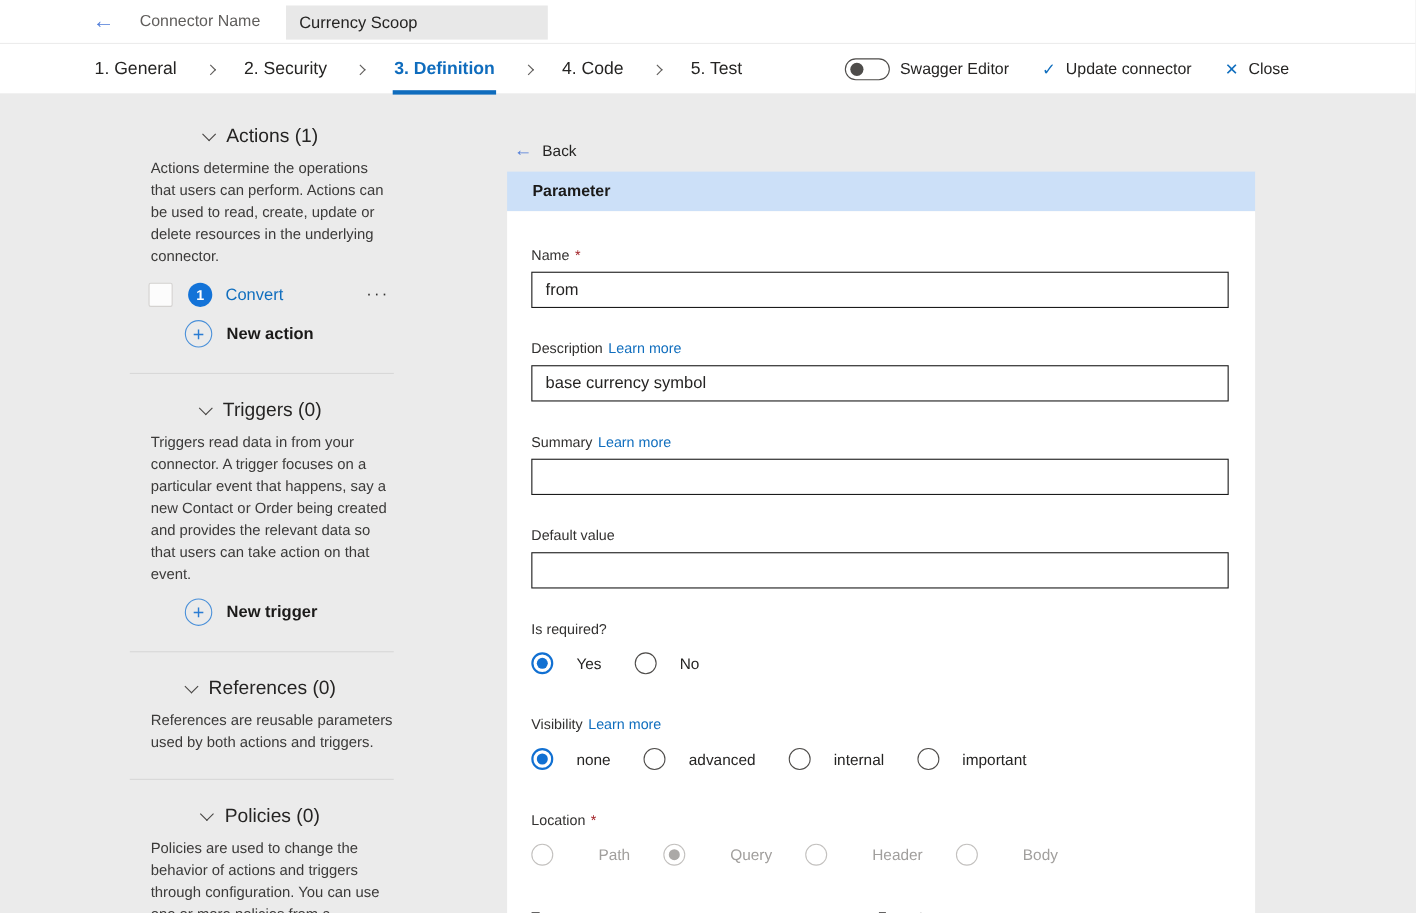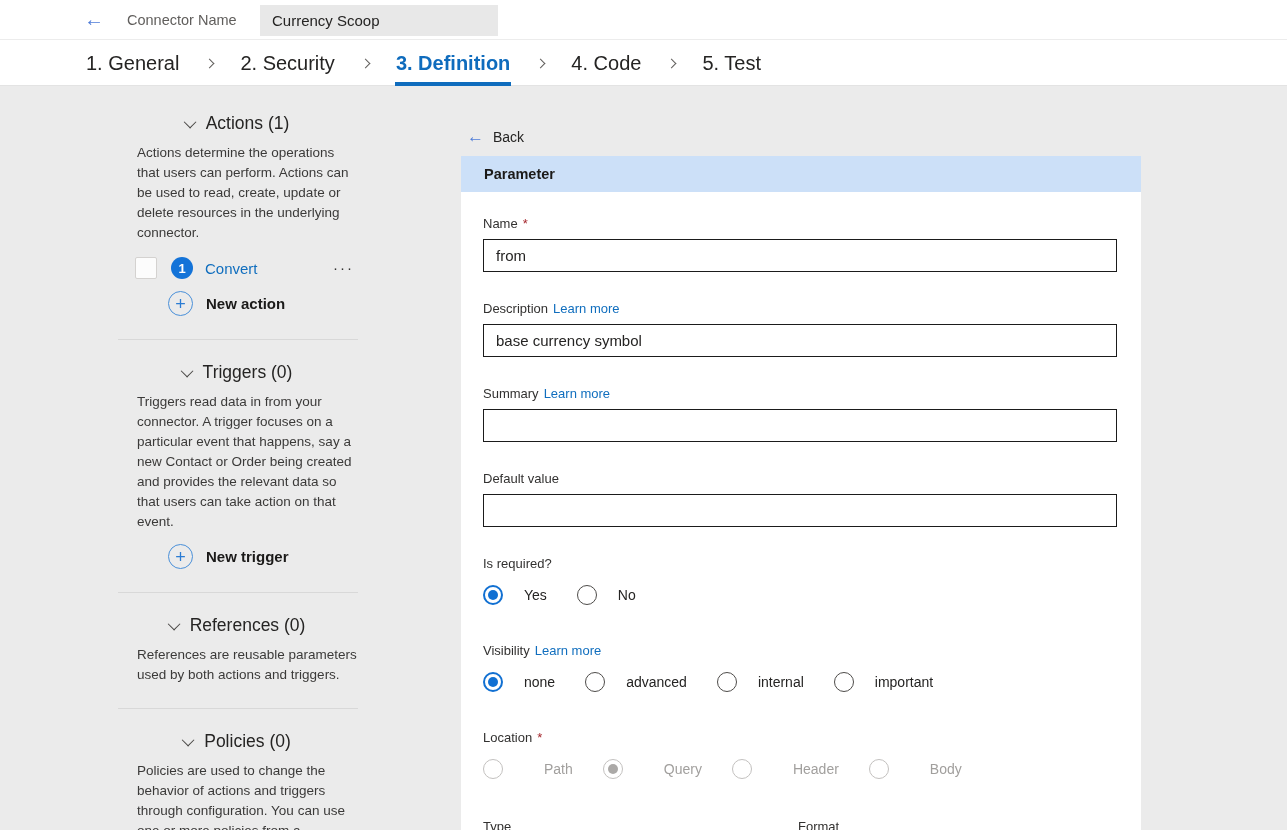--- a/index.html
+++ b/index.html
@@ -8,21 +8,21 @@
 
   
   .topbar { position:absolute; top:0; left:0; width:1287px; height:40px; background:#fff; border-bottom:1px solid #ececec; }
   .back-arrow-top { position:absolute; left:84px; top:8px; font-size:20px; color:#4f7cd8; cursor:pointer; }
   .conn-label { position:absolute; left:127px; top:12px; font-size:14.5px; color:#605e5c; }
   .conn-input { position:absolute; left:260px; top:5px; width:238px; height:31px; background:#e8e8e8; border:none; outline:none; font-size:15px; padding:0 12px; font-family:"Liberation Sans", sans-serif; color:#252423; }
 
   
   .tabbar { position:absolute; top:40px; left:0; width:1287px; height:46px; background:#fff; border-bottom:1px solid #e3e3e3; }
   .tabs { position:absolute; left:85px; top:0; height:46px; display:flex; align-items:center; gap:26px; }
-  .tab { position:relative; height:46px; display:flex; align-items:center; font-size:20px; color:#252423; cursor:pointer; padding:0 1px; }
+  .tab { position:relative; height:46px; display:flex; align-items:center; font-size:16px; color:#252423; cursor:pointer; padding:0 1px; }
   .tab.active { color:#0f6cbd; font-weight:700; }
   .tab.active::after { content:""; position:absolute; left:0; right:0; bottom:0; height:4px; background:#0f6cbd; }
   .tab-sep { width:7px; height:7px; border-top:1.4px solid #605e5c; border-right:1.4px solid #605e5c; transform:rotate(45deg); }
   .tab-right { position:absolute; right:115px; top:0; height:46px; display:flex; align-items:center; gap:30px; }
   .ctl { display:flex; align-items:center; gap:9px; font-size:14.5px; color:#252423; cursor:pointer; }
   .toggle { width:41px; height:20px; border:1px solid #4e4c4a; border-radius:11px; position:relative; background:#fff; }
   .toggle .knob { position:absolute; left:4px; top:3px; width:12px; height:12px; border-radius:50%; background:#4e4c4a; }
   .blue-glyph { color:#106ebe; font-size:15px; }
 
   
@@ -40,21 +40,21 @@
   .plus-circle { width:25px; height:25px; border:1px solid #4a90d9; border-radius:50%; color:#2b7cd3; font-size:18px; font-weight:400; display:flex; align-items:center; justify-content:center; line-height:1; flex:none; }
   .new-label { font-size:15px; font-weight:700; color:#1b1a19; }
   .divider { border:none; border-top:1px solid #d8d8d8; margin:23px 0 22px 0; }
 
   
   .back-row { position:absolute; left:467px; top:127px; display:flex; align-items:center; gap:9px; cursor:pointer; }
   .back-arrow { font-size:17px; color:#4f7cd8; }
   .back-label { font-size:14px; color:#252423; }
   .panel { position:absolute; left:461px; top:156px; width:680px; height:674px; }
   .param-bar { height:36px; background:#cce0f8; display:flex; align-items:center; padding-left:23px; font-size:14.5px; font-weight:700; color:#1b1a19; }
-  .panel-body { background:#fff; height:638px; padding:24px 24px 0 22px; overflow:hidden; }
+  .panel-body { background:#fff; height:638px; padding:32px 24px 0 22px; overflow:hidden; }
   .group { margin-bottom:29px; }
   .lbl-row { display:flex; align-items:baseline; gap:5px; font-size:13px; color:#323130; margin-bottom:8px; }
   .req { color:#a4262c; }
   .learn { color:#106ebe; cursor:pointer; }
   .field { width:100%; height:33px; border:1px solid #1b1b1b; border-radius:0; background:#fff; font-size:15px; padding:0 12px; font-family:"Liberation Sans", sans-serif; color:#252423; outline:none; }
   .radio-group { display:flex; align-items:center; gap:30px; margin-top:14px; }
   .rgroup { margin-bottom:38px; }
   .r-opt { display:flex; align-items:center; gap:21px; cursor:pointer; }
   .radio { width:20px; height:20px; border-radius:50%; border:1px solid #4e4c4a; background:#fff; display:flex; align-items:center; justify-content:center; flex:none; }
   .radio.sel { border:2px solid #1170d2; }
@@ -93,20 +93,36 @@
       </div>
     <span class="tab-sep"></span>
     <div class="tab">
         <span>4. Code</span>
       </div>
     <span class="tab-sep"></span>
     <div class="tab">
         <span>5. Test</span>
       </div>
   </div>
+  <div class="tab-right">
+    <div class="ctl">
+      <span class="toggle">
+          <span class="knob"></span>
+        </span>
+      <span>Swagger Editor</span>
+    </div>
+    <div class="ctl">
+      <span class="blue-glyph">✓</span>
+      <span>Update connector</span>
+    </div>
+    <div class="ctl">
+      <span class="blue-glyph">✕</span>
+      <span>Close</span>
+    </div>
+  </div>
 </div>
 
 <div class="sidebar">
 
   <div class="sec-head">
     <span class="chev"></span>
     <span class="sec-title">Actions (1)</span>
   </div>
   <div class="sec-desc">Actions determine the operations that users can perform. Actions can be used to read, create, update or delete resources in the underlying connector.</div>
   <div class="op-row">

